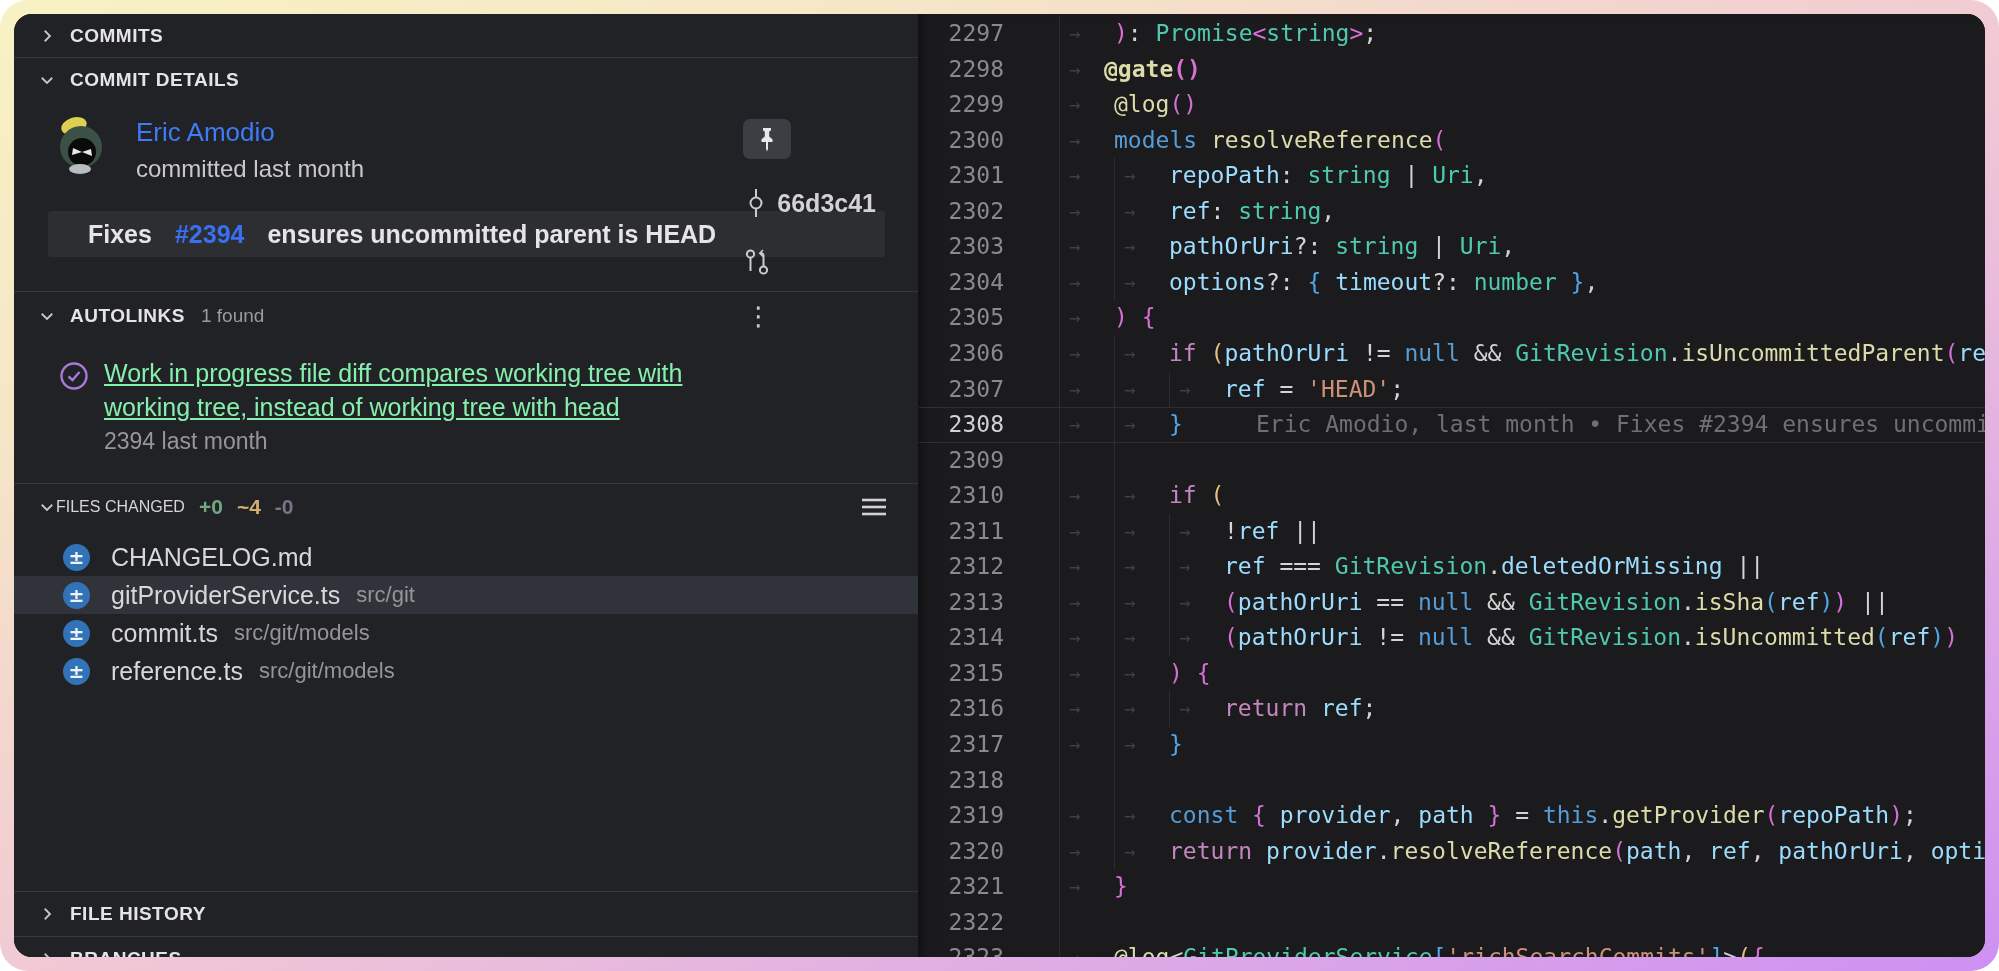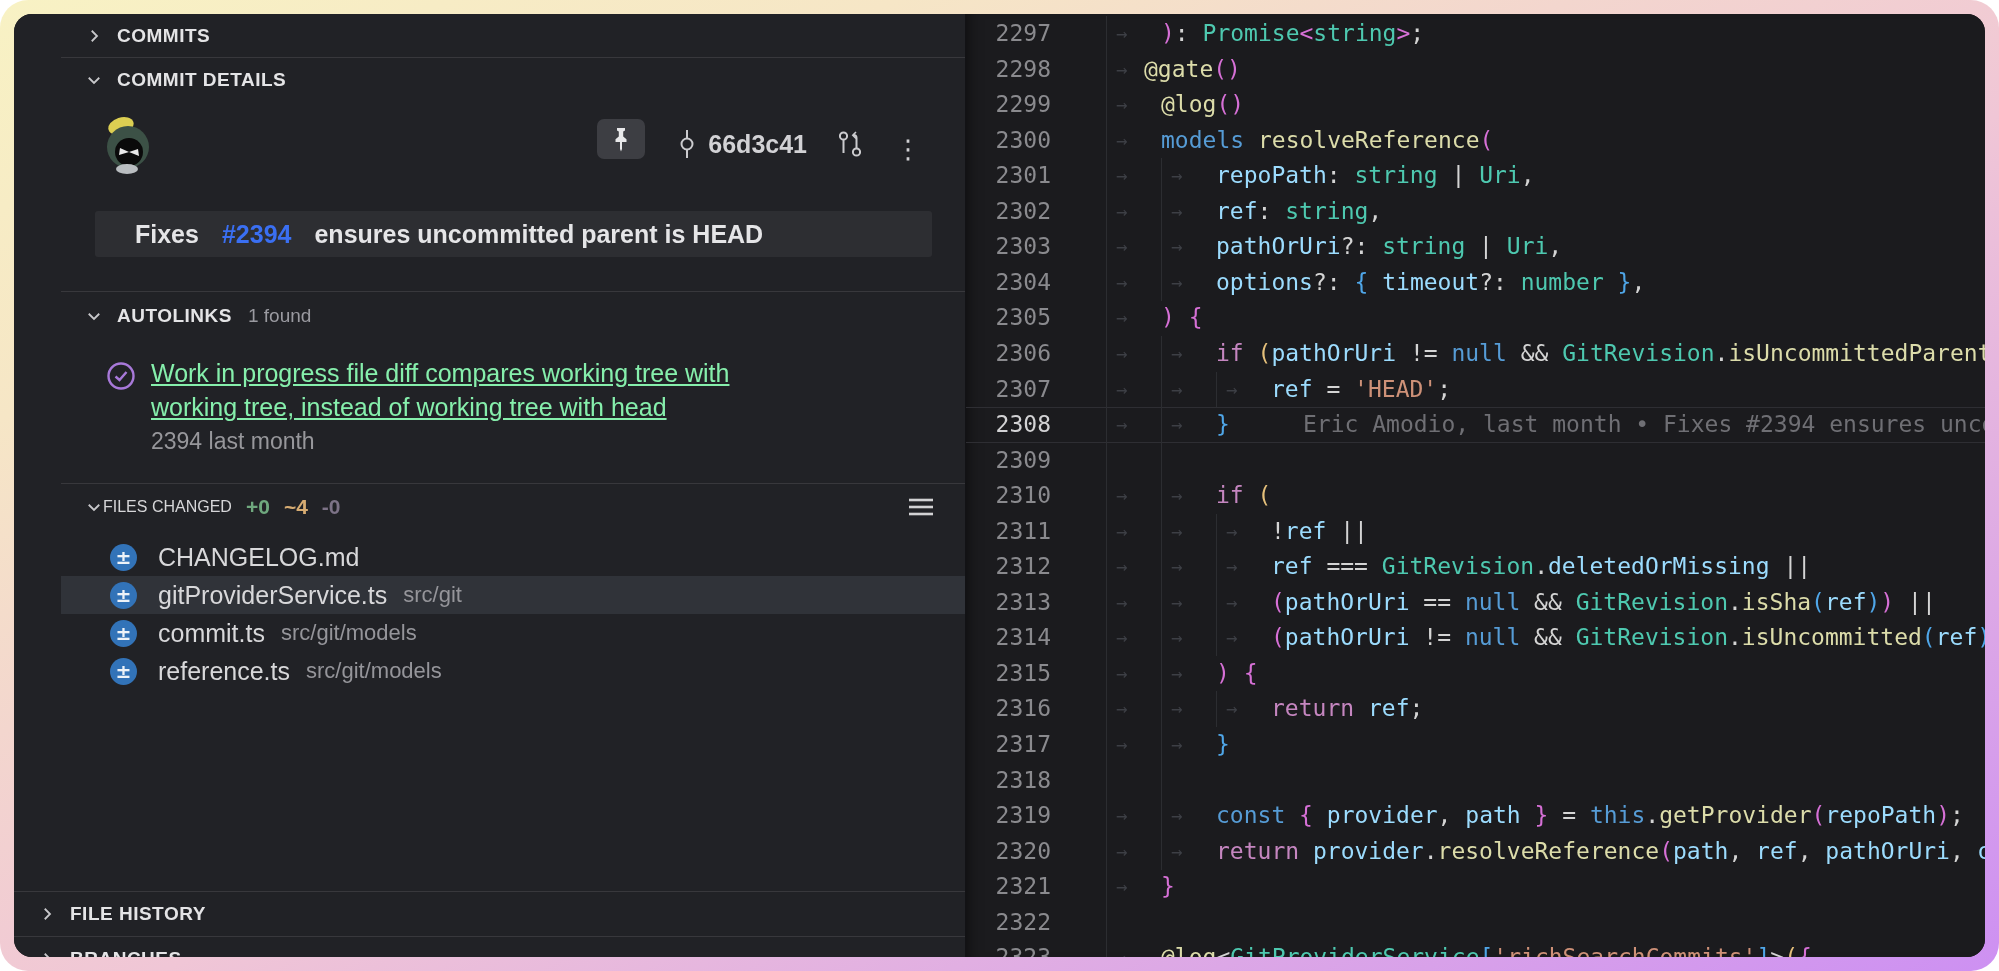--- a/index.html
+++ b/index.html
@@ -2,33 +2,33 @@
 <html><head>
 <meta charset="utf-8">
 <style>
   html,body{margin:0;padding:0;background:#ffffff;}
   .frame{width:1999px;height:971px;box-sizing:border-box;padding:14px;border-radius:28px;
     background:linear-gradient(155deg,#f8f2c4 0%,#f6e6c6 22%,#f0c6d6 55%,#cd90f2 100%);
     font-family:"Liberation Sans",sans-serif;}
   .app{width:100%;height:100%;display:flex;border-radius:18px;overflow:hidden;background:#1b1b1e;}
 
   
-  .left{width:904px;flex-shrink:0;background:#212226;position:relative;color:#d6d6d8;overflow:hidden;padding-left:47px;}
+  .left{width:904px;flex-shrink:0;background:#212226;position:relative;color:#d6d6d8;overflow:hidden;}
   .divider{height:1px;background:#38383c;}
   .sec-hdr{display:flex;align-items:center;height:43px;padding:0 30px 0 24px;}
   .sec-hdr .lbl{font-size:19px;font-weight:bold;letter-spacing:.5px;color:#e4e4e6;margin-left:14px;}
   .sec-hdr .cnt{font-size:19px;color:#9a9aa0;margin-left:16px;font-weight:400;}
   .chev{width:18px;height:18px;flex-shrink:0;}
 
   .author-row{display:flex;align-items:flex-start;margin:16px 42px 0 40px;height:66px;}
   .avatar{width:54px;height:60px;flex-shrink:0;margin-top:-2px;}
   .author-text{margin-left:28px;}
   .author-name{font-size:26px;color:#3e7bf7;line-height:30px;cursor:pointer;}
   .author-sub{font-size:24px;color:#c9c9cc;margin-top:8px;}
-  .hdr-actions{margin-left:auto;display:flex;align-items:flex-end;gap:29px;margin-top:2px;}
+  .hdr-actions{margin-left:auto;display:flex;align-items:flex-start;gap:29px;margin-top:2px;flex-direction:column;}
   .pin-btn{width:48px;height:40px;background:#3d3e43;border-radius:7px;display:flex;align-items:center;justify-content:center;}
   .sha-wrap{display:flex;align-items:center;gap:8px;}
   .sha{font-size:25px;color:#d2d2d5;font-weight:600;}
   .kebab{font-size:26px;color:#cfcfd2;line-height:20px;padding:0 2px;}
 
   .msg-banner{margin:28px 33px 0 34px;height:46px;background:#2d2e32;border-radius:3px;
     display:flex;align-items:center;padding-left:40px;font-size:25px;font-weight:600;color:#e5e5e7;gap:23px;}
   .msg-banner .issue{color:#3a6ff2;margin:0 0;}
   .div-autolinks{margin-top:34px;}
 
@@ -98,20 +98,24 @@
 
       <div class="author-row">
         <svg class="avatar" viewBox="0 0 54 60">
           <ellipse cx="20" cy="11" rx="13" ry="8.5" fill="#dccf52" transform="rotate(-18 20 11)"></ellipse>
           <circle cx="27" cy="32" r="21" fill="#3c5146"></circle>
           <circle cx="28" cy="37" r="14" fill="#0a0a0a"></circle>
           <path d="M19 33 l9 4 -10 3z" fill="#e8e8e8"></path>
           <path d="M37 34 l-9 3 10 4z" fill="#e8e8e8"></path>
           <ellipse cx="26" cy="54" rx="11" ry="5" fill="#b9bdc0"></ellipse>
         </svg>
+        <div class="author-text">
+          <div class="author-name">Eric Amodio</div>
+          <div class="author-sub">committed last month</div>
+        </div>
         <div class="hdr-actions">
           <div class="pin-btn">
             <svg width="24" height="26" viewBox="0 0 24 26" fill="#e8e8ea">
                 <path d="M8 2h8v2.4l-1.8 1.2v5l3.3 2.6V16H13v7l-1 2.6L11 23v-7H6.5v-2.8l3.3-2.6v-5L8 4.4z"></path>
               </svg>
           </div>
           <div class="sha-wrap">
             <svg width="26" height="30" viewBox="0 0 26 30" fill="none" stroke="#cbcbce" stroke-width="2">
                 <line x1="13" y1="1" x2="13" y2="9"></line>
                 <circle cx="13" cy="15" r="5.5"></circle>
@@ -208,21 +212,21 @@
               <polyline points="9 5 16 12 9 19"></polyline>
             </svg>
           <span class="lbl">BRANCHES</span>
         </div>
       </div>
     </div>
 
     <div class="editor">
       <div>
           <div class="code-line" style="top: 2px;"><span class="num">2297</span><div class="guide" style="left: 140px;"></div><span class="tabarrow" style="left: 150px;">→</span><span class="code-text" style="left: 195px;"><span class="tk-pk">)</span><span class="tk-w">: </span><span class="tk-t">Promise</span><span class="tk-pk">&lt;</span><span class="tk-t">string</span><span class="tk-pk">&gt;</span><span class="tk-w">;</span></span></div>
-          <div class="code-line" style="top: 37.55px;"><span class="num">2298</span><div class="guide" style="left: 140px;"></div><span class="tabarrow" style="left: 150px;">→</span><span class="code-text" style="left: 178px;"><span class="tk-y">@gate</span><span class="tk-pk">()</span></span></div>
+          <div class="code-line" style="top: 37.55px;"><span class="num">2298</span><div class="guide" style="left: 140px;"></div><span class="tabarrow" style="left: 150px;">→</span><span class="code-text" style="left: 185px; font-weight: bold;"><span class="tk-y">@gate</span><span class="tk-pk">()</span></span></div>
           <div class="code-line" style="top: 73.1px;"><span class="num">2299</span><div class="guide" style="left: 140px;"></div><span class="tabarrow" style="left: 150px;">→</span><span class="code-text" style="left: 195px;"><span class="tk-y">@log</span><span class="tk-pk">()</span></span></div>
           <div class="code-line" style="top: 108.65px;"><span class="num">2300</span><div class="guide" style="left: 140px;"></div><span class="tabarrow" style="left: 150px;">→</span><span class="code-text" style="left: 195px;"><span class="tk-b">models </span><span class="tk-y">resolveReference</span><span class="tk-pk">(</span></span></div>
           <div class="code-line" style="top: 144.2px;"><span class="num">2301</span><div class="guide" style="left: 140px;"></div><div class="guide" style="left: 195px;"></div><span class="tabarrow" style="left: 150px;">→</span><span class="tabarrow" style="left: 205px;">→</span><span class="code-text" style="left: 250px;"><span class="tk-lb">repoPath</span><span class="tk-w">: </span><span class="tk-t">string</span><span class="tk-w"> | </span><span class="tk-t">Uri</span><span class="tk-w">,</span></span></div>
           <div class="code-line" style="top: 179.75px;"><span class="num">2302</span><div class="guide" style="left: 140px;"></div><div class="guide" style="left: 195px;"></div><span class="tabarrow" style="left: 150px;">→</span><span class="tabarrow" style="left: 205px;">→</span><span class="code-text" style="left: 250px;"><span class="tk-lb">ref</span><span class="tk-w">: </span><span class="tk-t">string</span><span class="tk-w">,</span></span></div>
           <div class="code-line" style="top: 215.3px;"><span class="num">2303</span><div class="guide" style="left: 140px;"></div><div class="guide" style="left: 195px;"></div><span class="tabarrow" style="left: 150px;">→</span><span class="tabarrow" style="left: 205px;">→</span><span class="code-text" style="left: 250px;"><span class="tk-lb">pathOrUri</span><span class="tk-w">?: </span><span class="tk-t">string</span><span class="tk-w"> | </span><span class="tk-t">Uri</span><span class="tk-w">,</span></span></div>
           <div class="code-line" style="top: 250.85px;"><span class="num">2304</span><div class="guide" style="left: 140px;"></div><div class="guide" style="left: 195px;"></div><span class="tabarrow" style="left: 150px;">→</span><span class="tabarrow" style="left: 205px;">→</span><span class="code-text" style="left: 250px;"><span class="tk-lb">options</span><span class="tk-w">?: </span><span class="tk-bb">{ </span><span class="tk-lb">timeout</span><span class="tk-w">?: </span><span class="tk-t">number</span><span class="tk-bb"> }</span><span class="tk-w">,</span></span></div>
           <div class="code-line" style="top: 286.4px;"><span class="num">2305</span><div class="guide" style="left: 140px;"></div><span class="tabarrow" style="left: 150px;">→</span><span class="code-text" style="left: 195px;"><span class="tk-pk">) {</span></span></div>
           <div class="code-line" style="top: 321.95px;"><span class="num">2306</span><div class="guide" style="left: 140px;"></div><div class="guide" style="left: 195px;"></div><span class="tabarrow" style="left: 150px;">→</span><span class="tabarrow" style="left: 205px;">→</span><span class="code-text" style="left: 250px;"><span class="tk-m">if </span><span class="tk-yb">(</span><span class="tk-lb">pathOrUri</span><span class="tk-w"> != </span><span class="tk-b">null</span><span class="tk-w"> &amp;&amp; </span><span class="tk-t">GitRevision</span><span class="tk-w">.</span><span class="tk-y">isUncommittedParent</span><span class="tk-pk">(</span><span class="tk-lb">ref</span></span></div>
           <div class="code-line" style="top: 357.5px;"><span class="num">2307</span><div class="guide" style="left: 140px;"></div><div class="guide" style="left: 195px;"></div><div class="guide" style="left: 250px;"></div><span class="tabarrow" style="left: 150px;">→</span><span class="tabarrow" style="left: 205px;">→</span><span class="tabarrow" style="left: 260px;">→</span><span class="code-text" style="left: 305px;"><span class="tk-lb">ref</span><span class="tk-w"> = </span><span class="tk-o">'HEAD'</span><span class="tk-w">;</span></span></div>
           <div class="code-line active" style="top: 393.05px;"><span class="num">2308</span><div class="guide" style="left: 140px;"></div><div class="guide" style="left: 195px;"></div><span class="tabarrow" style="left: 150px;">→</span><span class="tabarrow" style="left: 205px;">→</span><span class="code-text" style="left: 250px;"><span class="tk-bb">}</span></span><span class="blame" style="left: 337px;">Eric Amodio, last month • Fixes #2394 ensures uncommitted parent is HEAD</span></div>

